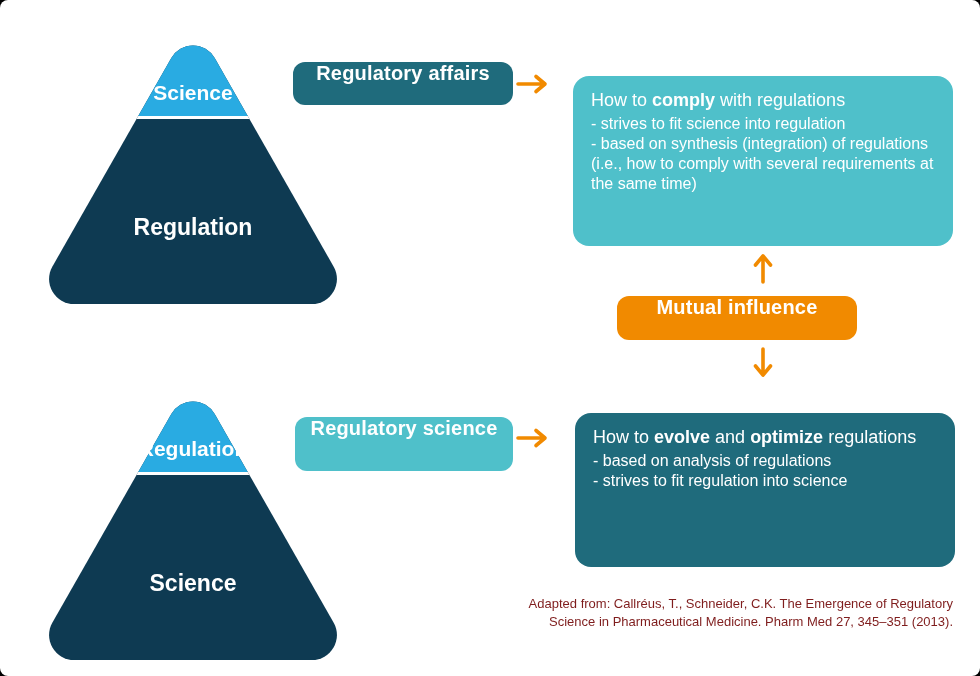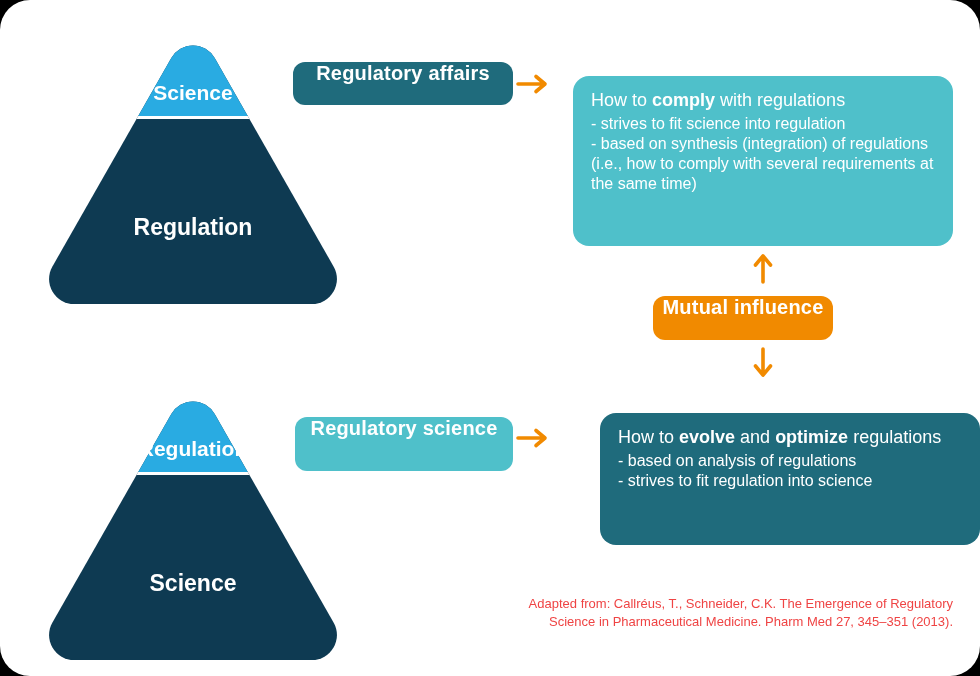--- a/index.html
+++ b/index.html
@@ -1,18 +1,18 @@
 <!DOCTYPE html>
 <html><head>
 <meta charset="utf-8">
 <style>
   html,body{margin:0;padding:0;background:#000;}
   .stage{position:relative;width:980px;height:676px;}
   .canvas{
-    position:absolute;inset:0;background:#ffffff;border-radius:30px;overflow:hidden;
+    position:absolute;inset:0;background:#ffffff;border-radius:8px;overflow:hidden;
     font-family:"Liberation Sans","DejaVu Sans",sans-serif;
   }
   .abs{position:absolute;}
 
   
   .pyr-cap-text{font:bold 21px "Liberation Sans","DejaVu Sans",sans-serif;fill:#ffffff;}
   .pyr-base-text{font:bold 23px "Liberation Sans","DejaVu Sans",sans-serif;fill:#ffffff;}
 
   
   .pill{
@@ -28,21 +28,21 @@
   .descbox{
     border-radius:16px;color:#ffffff;padding:14px 18px;box-sizing:border-box;
   }
   .descbox-light{background:#4fc0ca;margin-top:16px;}
   .descbox-dark{background:#1f6b7c;}
   .box-heading{font-size:18px;font-weight:normal;white-space:nowrap;margin-bottom:3px;}
   .box-heading b{font-weight:bold;}
   .box-bullet{font-size:16px;line-height:1.26;font-weight:normal;}
 
   .citation{
-    color:#ef4444;font-size:13px;line-height:1.4;text-align:right;
+    color:#7f1d1d;font-size:13px;line-height:1.4;text-align:right;
   }
 </style>
 </head>
 <body>
 
 <div class="stage">
 <div class="canvas">
 
   <svg class="abs" style="left:23px;top:12px;" width="340" height="300" viewBox="0 0 340 300">
     <defs>
@@ -72,21 +72,21 @@
       <span>How to </span><b>comply</b><span> with regulations</span>
     </div>
     <div class="box-bullet">- strives to fit science into regulation</div>
     <div class="box-bullet">- based on synthesis (integration) of regulations (i.e., how to comply with several requirements at the same time)</div>
   </div>
 
   <svg class="abs" style="left:752px;top:253px;" width="22" height="32" viewBox="0 0 22 32">
     <path d="M11 29 V4 M3.5 12 L11 3 L18.5 12" fill="none" stroke-width="3.6" stroke-linecap="round" stroke-linejoin="round" stroke="#f18a00"></path>
   </svg>
 
-  <div class="abs pill pill-orange" style="left:653px;top:296px;width:180px;height:44px;">
+  <div class="abs pill pill-orange" style="left:617px;top:296px;width:240px;height:44px;">
     <span>Mutual influence</span>
   </div>
 
   <svg class="abs" style="left:752px;top:346px;" width="22" height="32" viewBox="0 0 22 32">
     <path d="M11 3 V28 M3.5 20 L11 29 L18.5 20" fill="none" stroke-width="3.6" stroke-linecap="round" stroke-linejoin="round" stroke="#f18a00"></path>
   </svg>
 
   <svg class="abs" style="left:23px;top:368px;" width="340" height="300" viewBox="0 0 340 300">
     <defs>
       <clipPath id="tri2">
@@ -103,21 +103,21 @@
   </svg>
 
   <div class="abs pill pill-light" style="left:295px;top:417px;width:218px;height:54px;">
     <span>Regulatory science</span>
   </div>
 
   <svg class="abs" style="left:515px;top:427px;" width="36" height="22" viewBox="0 0 36 22">
     <path d="M3 11 H29 M21 3.5 L30 11 L21 18.5" fill="none" stroke-width="3.6" stroke-linecap="round" stroke-linejoin="round" stroke="#f18a00"></path>
   </svg>
 
-  <div class="abs descbox descbox-dark" style="left:600px;top:413px;width:380px;height:132px;">
+  <div class="abs descbox descbox-dark" style="left:575px;top:413px;width:380px;height:154px;">
     <div class="box-heading">
       <span>How to </span><b>evolve</b><span> and </span><b>optimize</b><span> regulations</span>
     </div>
     <div class="box-bullet">- based on analysis of regulations</div>
     <div class="box-bullet">- strives to fit regulation into science</div>
   </div>
 
   <div class="abs citation" style="right:27px;top:595px;width:470px;">Adapted from: Callréus, T., Schneider, C.K. The Emergence of Regulatory Science in Pharmaceutical Medicine. Pharm Med 27, 345–351 (2013).</div>
 
 </div>

